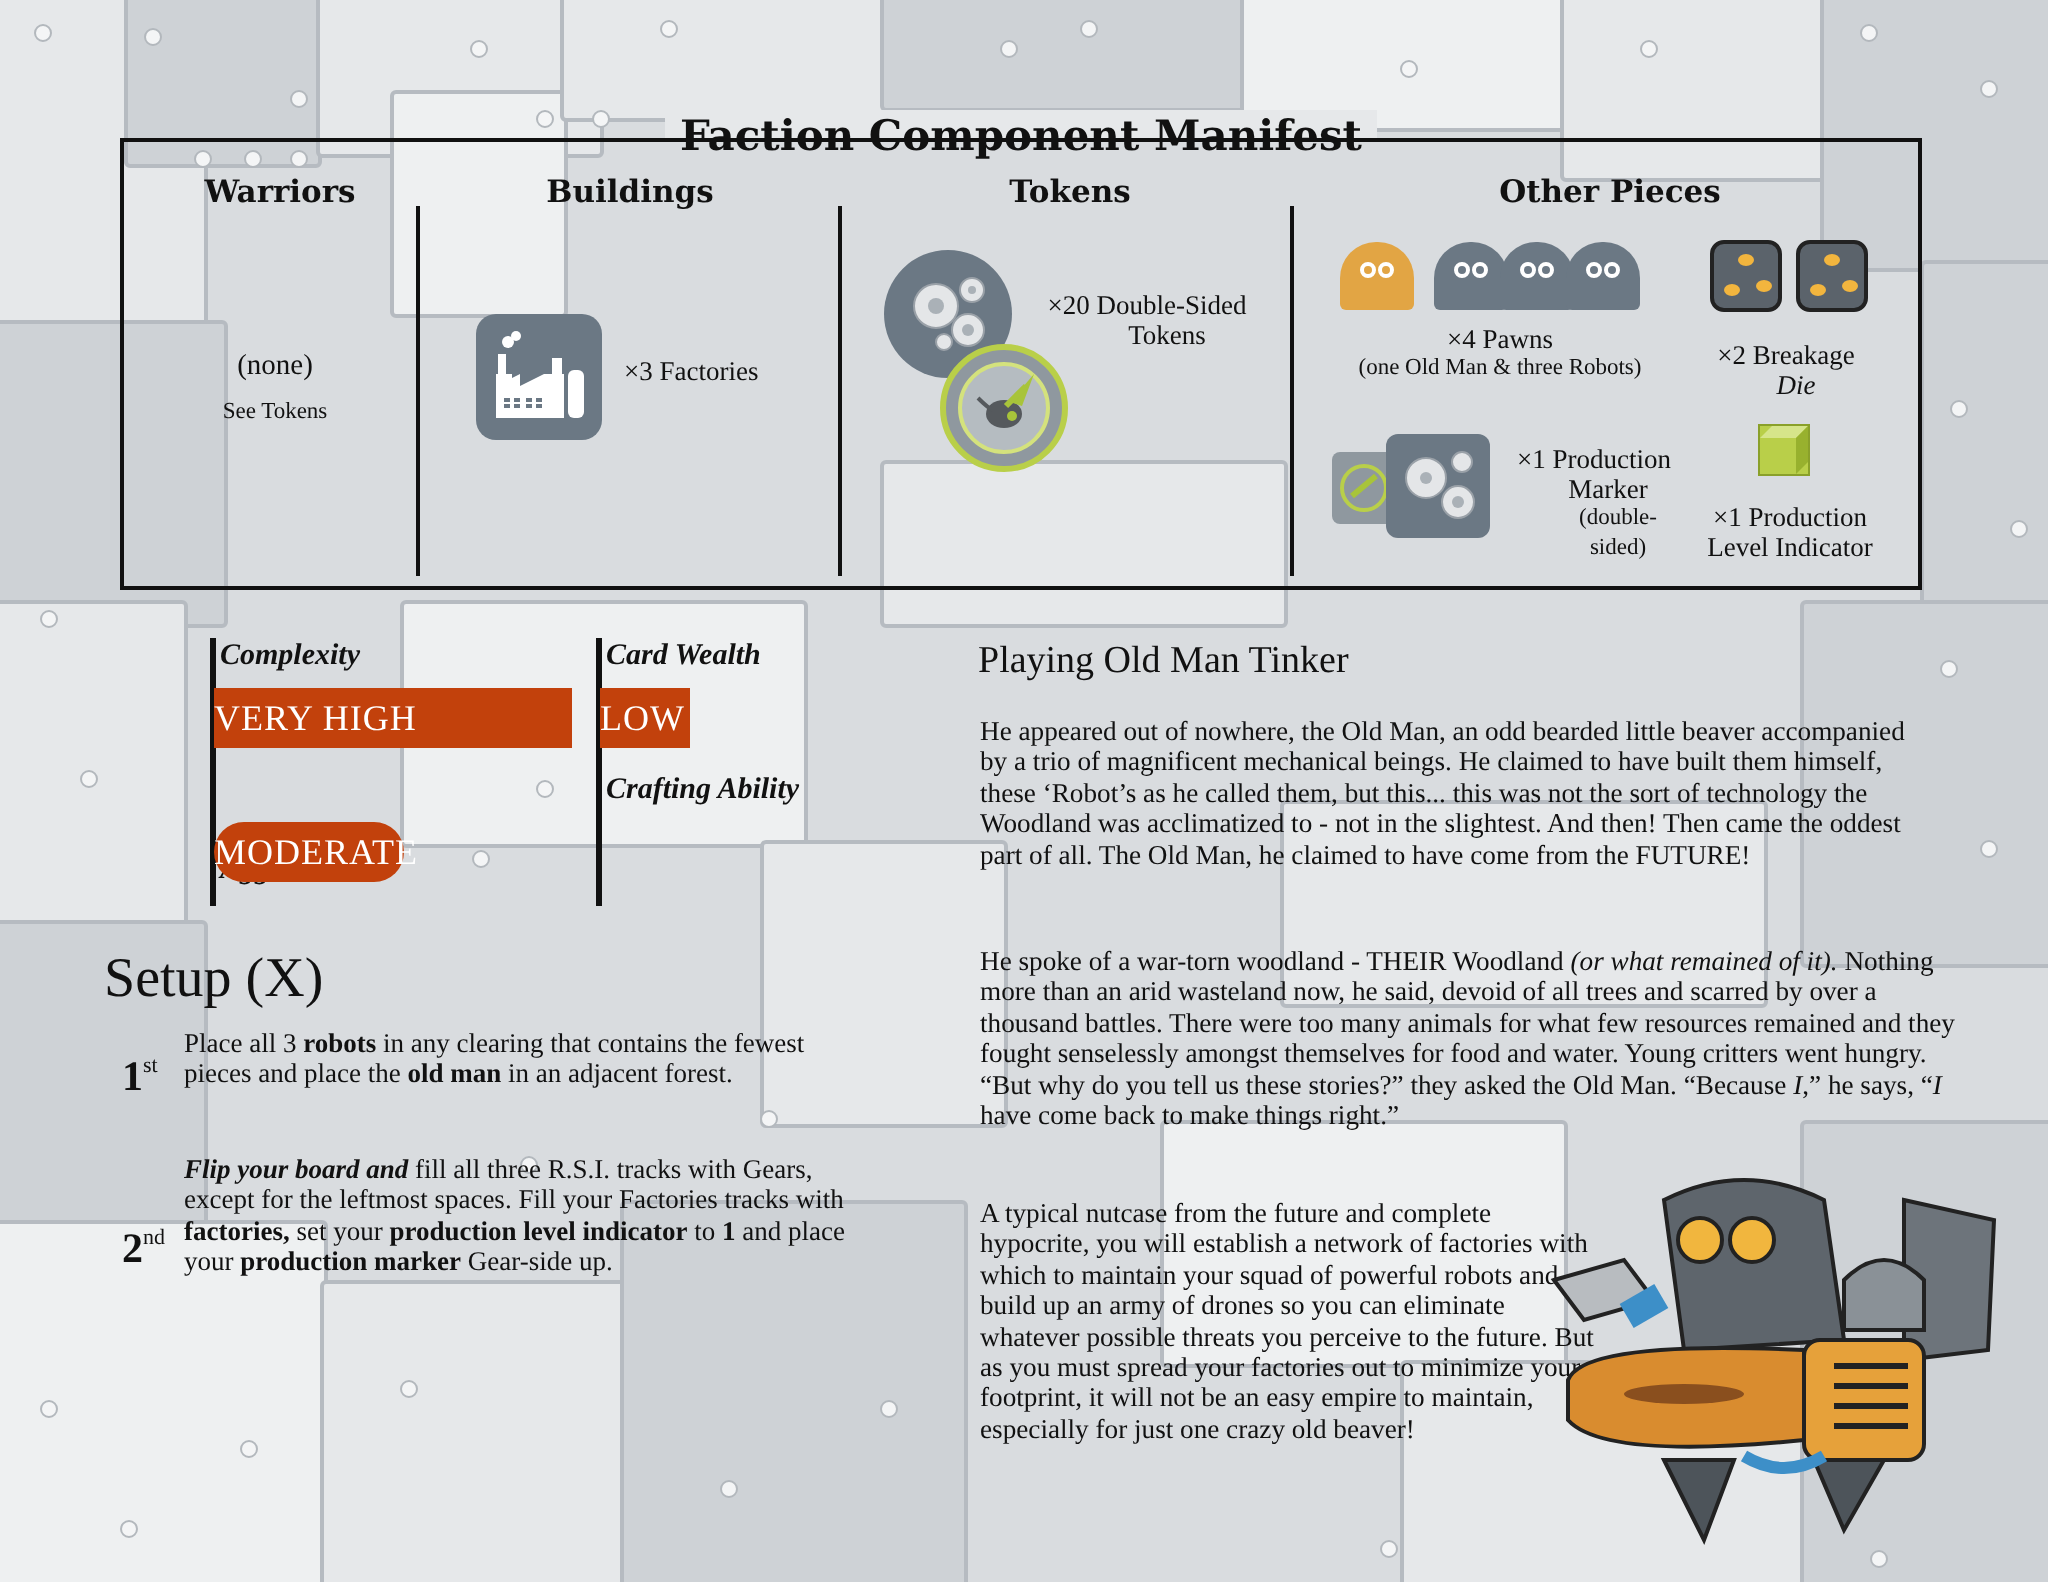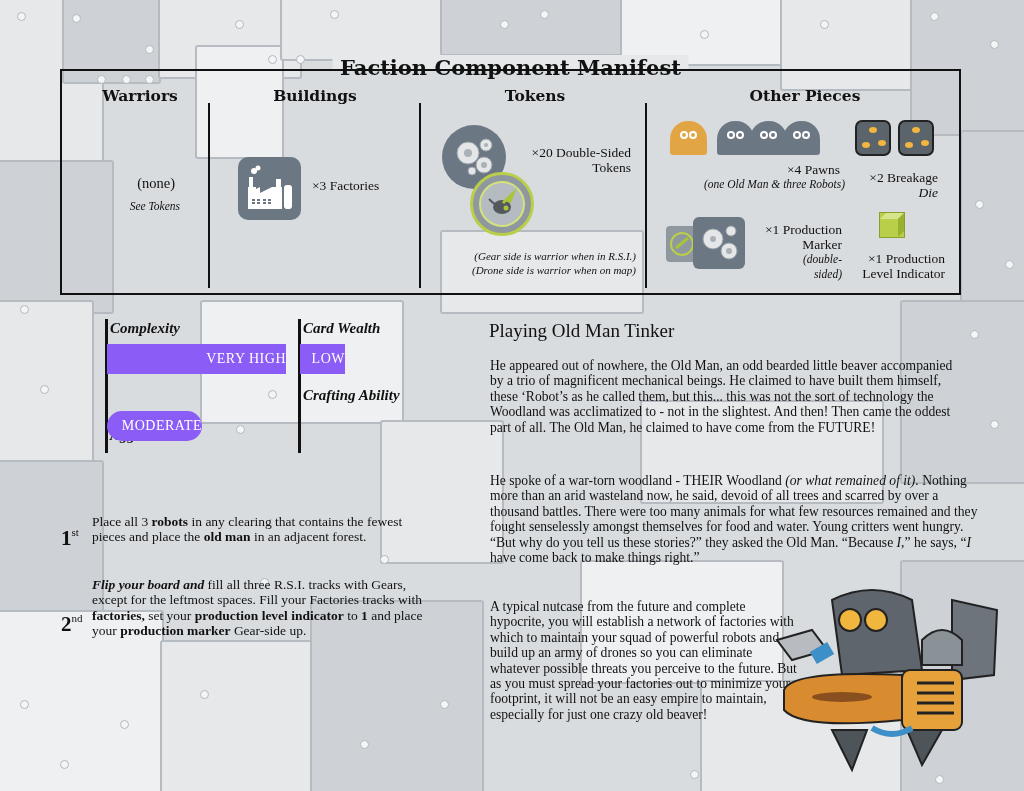--- a/index.html
+++ b/index.html
@@ -19,41 +19,41 @@
 
   
   .manifest { position:absolute; left:60px; top:69px; width:901px; height:226px; border:2px solid #111; box-sizing:border-box; }
   .manifest-title {
     position:absolute; left:50%; top:-16px; transform:translateX(-50%);
     padding:0 8px; font-family:"DejaVu Serif",serif; font-weight:bold; font-size:21px; white-space:nowrap;
     background:linear-gradient(#e6e8ea 0 55%, transparent 55%);
   }
   .col-head { position:absolute; top:17px; font-family:"DejaVu Serif",serif; font-weight:bold; font-size:15.5px; text-align:center; }
   .vline { position:absolute; top:33px; width:2px; height:185px; background:#111; }
-  .txt { position:absolute; font-size:13.5px; text-align:right; line-height:15px; }
-  .small-it { font-style:italic; font-size:11.5px; }
+  .txt { position:absolute; font-size:13.5px; text-align:center; line-height:15px; }
+  .small-it { font-size:11.5px; }
 
   .factory-icon { position:absolute; left:238px; top:157px; width:63px; height:63px; background:#6b7884; border-radius:10px; }
   .token { position:absolute; border-radius:50%; }
   .gear-token { left:442px; top:125px; width:64px; height:64px; background:#6b7884; }
   .drone-token { left:470px; top:172px; width:64px; height:64px; background:#8f989f; border:3px solid #b9cf49; box-sizing:border-box; }
 
   .pawn { position:absolute; top:121px; width:37px; height:34px; border-radius:18px 18px 3px 3px; background:#6b7884; }
   .pawn.orange { background:#e2a544; }
   .pawn .eye { position:absolute; top:10px; width:8px; height:8px; border-radius:50%; border:2px solid #fff; box-sizing:border-box; }
   .die { position:absolute; top:120px; width:36px; height:36px; background:#5b636b; border:2px solid #222; border-radius:7px; box-sizing:border-box; transform:rotate(0deg); }
   .die .pip { position:absolute; width:8px; height:6px; border-radius:50%; background:#f2b53e; }
   .prod-marker { position:absolute; left:693px; top:217px; width:52px; height:52px; background:#6b7884; border-radius:6px; }
   .prod-marker-back { position:absolute; left:666px; top:226px; width:32px; height:36px; background:#8f989f; border-radius:4px; }
   .cube { position:absolute; left:879px; top:212px; width:26px; height:26px; background:#b9cf49; border:1px solid #8aa02a; box-sizing:border-box; }
 
   
   .stat-line { position:absolute; width:3px; background:#111; }
   .stat-label { position:absolute; font-style:italic; font-weight:bold; font-size:15px; }
-  .stat-bar { position:absolute; height:30px; background:#8b5cf6; color:#fff; font-size:14px; letter-spacing:0.5px; line-height:30px; text-align:right; }
+  .stat-bar { position:absolute; height:30px; background:#c2410c; color:#fff; font-size:18px; letter-spacing:0.5px; line-height:30px; text-align:left; }
 
   
   .setup-title { position:absolute; left:52px; top:474px; font-size:28px; }
   .ord { position:absolute; left:61px; font-size:21px; font-weight:bold; }
   .ord sup { font-size:11px; vertical-align:9px; font-weight:normal;margin-top:12px; }
   .step { position:absolute; left:92px; width:340px; font-size:13.5px; line-height:15.3px; }
 
   
   .story-title { position:absolute; left:489px; top:320px; font-size:19px; }
   .para { position:absolute; left:490px; font-size:13.6px; line-height:15.4px; }
@@ -191,24 +191,20 @@
       <path d="M32 26 L44 12 L38 28 Z" fill="#a8c43a"></path>
       <path d="M30 28 L40 18" stroke="#a8c43a" stroke-width="3"></path>
       <circle cx="33" cy="33" r="2.5" fill="#a8c43a"></circle>
       <path d="M16 24 Q22 30 24 30" stroke="#55595d" stroke-width="2" fill="none"></path>
     </svg>
   </div>
   <div class="txt" style="left:516px;top:145px;width:115px;">
     <div>×20 Double-Sided</div>
     <div style="padding-left:20px;">Tokens</div>
   </div>
-  <div class="txt small-it" style="left:436px;top:249px;width:200px;font-size:11px;line-height:14px;">
-    <div>(Gear side is warrior when in R.S.I.)</div>
-    <div>(Drone side is warrior when on map)</div>
-  </div>
 
   <div class="pawn orange" style="left:670px;">
       <span class="eye" style="left:10px"></span>
       <span class="eye" style="left:19px"></span>
     </div>
   <div class="pawn" style="left:717px;">
       <span class="eye" style="left:10px"></span>
       <span class="eye" style="left:19px"></span>
     </div>
   <div class="pawn" style="left:750px;">
@@ -278,20 +274,21 @@
 
   <div class="stat-label" style="left:110px;top:320px;">Complexity</div>
   <div class="stat-bar" style="left:107px;top:344px;width:179px;">VERY HIGH</div>
   <div class="stat-label" style="left:110px;top:387px;margin-top:40px;">Aggression</div>
   <div class="stat-bar" style="left:107px;top:411px;width:95px;border-radius:15px;">MODERATE</div>
 
   <div class="stat-label" style="left:303px;top:320px;">Card Wealth</div>
   <div class="stat-bar" style="left:300px;top:344px;width:45px;">LOW</div>
   <div class="stat-label" style="left:303px;top:387px;">Crafting Ability</div>
 
+  <div class="setup-title">Setup (X)</div>
 
   <div class="ord" style="top:526px;"><span>1</span><sup>st</sup></div>
   <div class="step" style="top:514px;"><span>Place all 3 </span><b>robots</b><span> in any clearing that contains the fewest pieces and place the </span><b>old man</b><span> in an adjacent forest.</span></div>
 
   <div class="ord" style="top:612px;"><span>2</span><sup>nd</sup></div>
   <div class="step" style="top:577px;"><b><i>Flip your board and</i></b><span> fill all three R.S.I. tracks with Gears, except for the leftmost spaces. Fill your Factories tracks with </span><b>factories,</b><span> set your </span><b>production level indicator</b><span> to </span><b>1</b><span> and place your </span><b>production marker</b><span> Gear-side up.</span></div>
 
   <div class="story-title">Playing Old Man Tinker</div>
   <div class="para" style="top:358px;width:478px;">He appeared out of nowhere, the Old Man, an odd bearded little beaver accompanied by a trio of magnificent mechanical beings. He claimed to have built them himself, these ‘Robot’s as he called them, but this... this was not the sort of technology the Woodland was acclimatized to - not in the slightest. And then! Then came the oddest part of all. The Old Man, he claimed to have come from the FUTURE!</div>
   <div class="para" style="top:473px;width:500px;"><span>He spoke of a war-torn woodland - THEIR Woodland</span> <i>(or what remained of it).</i> <span>Nothing more than an arid wasteland now, he said, devoid of all trees and scarred by over a thousand battles. There were too many animals for what few resources remained and they fought senselessly amongst themselves for food and water. Young critters went hungry. “But why do you tell us these stories?” they asked the Old Man. “Because </span><i>I</i><span>,” he says, “</span><i>I</i><span> have come back to make things right.”</span></div>

